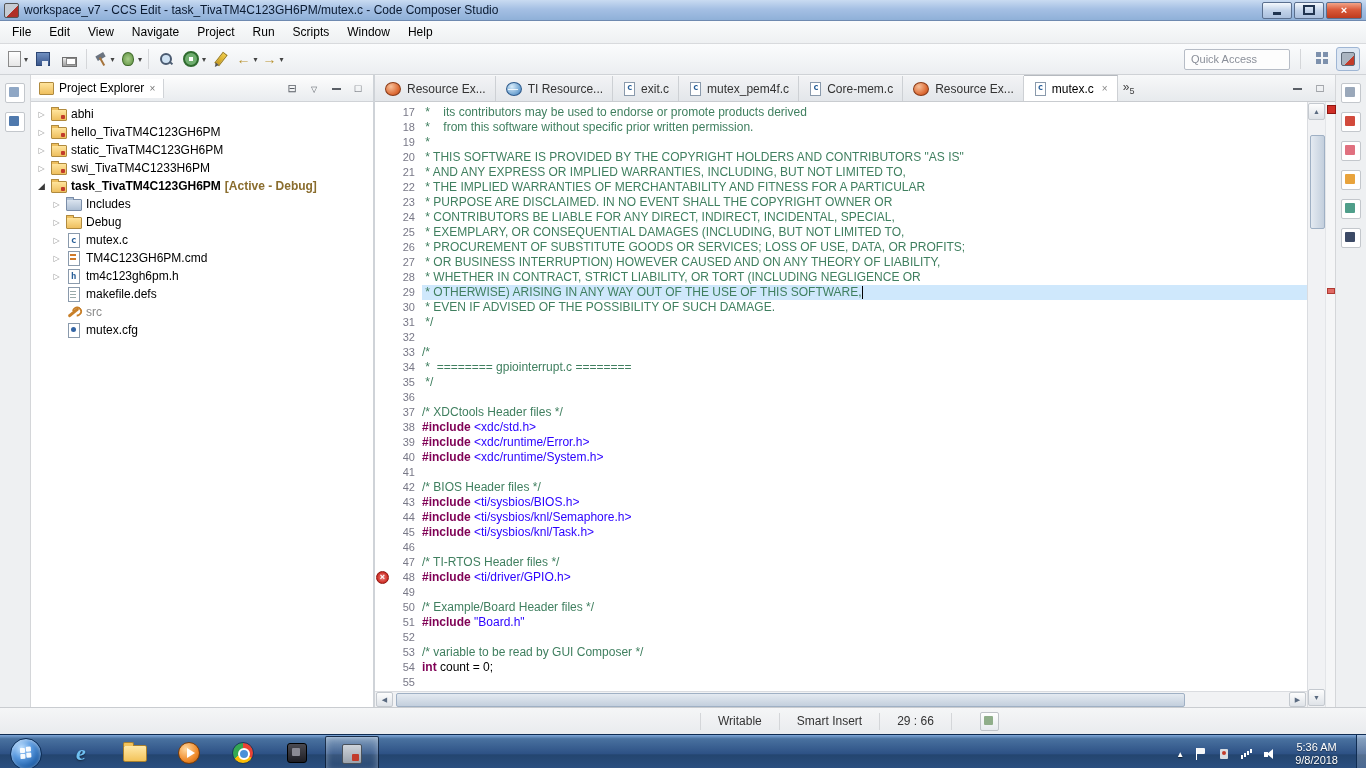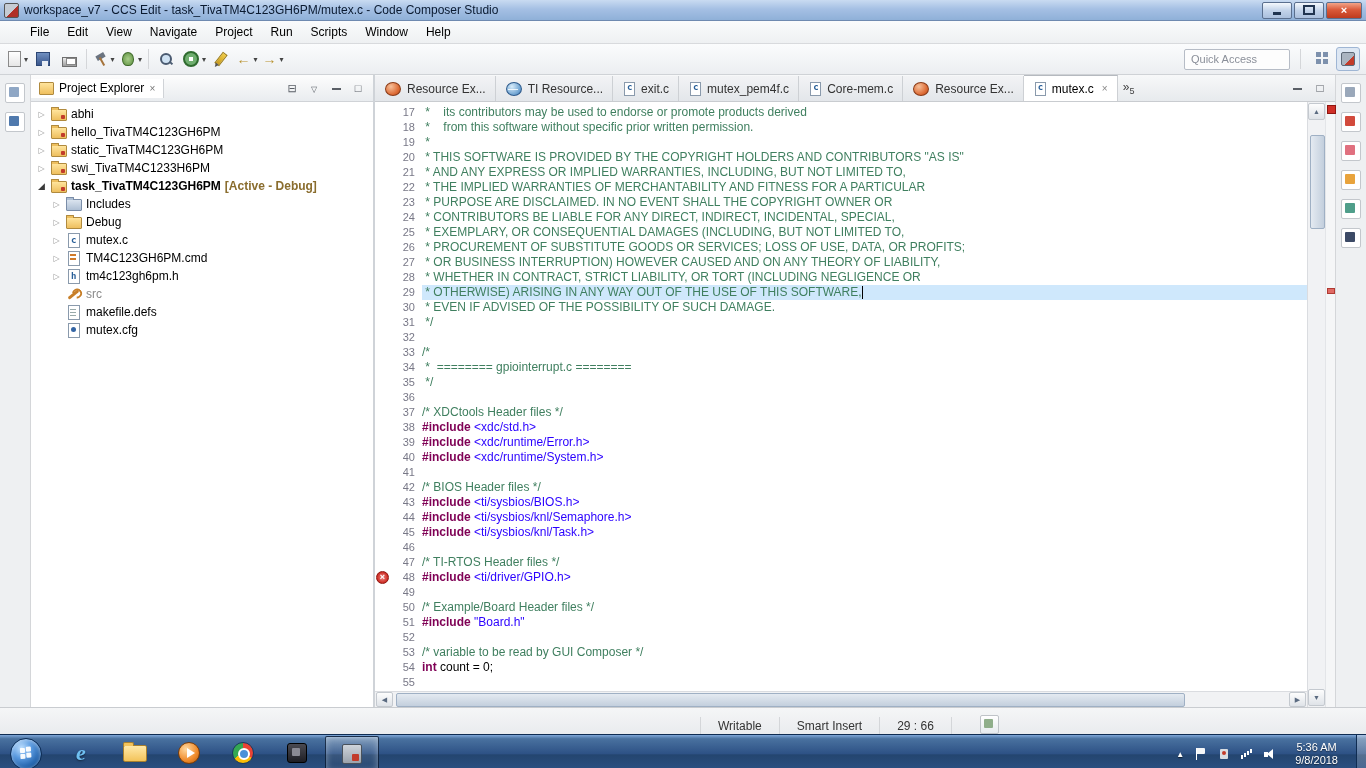--- a/index.html
+++ b/index.html
@@ -16,21 +16,21 @@
   .wbtn{width:28px;height:15px;border:1px solid #5a6f8e;border-radius:2px;
     background:linear-gradient(#f4f8fc,#c2d3ea 50%,#aabfdd);
     display:flex;align-items:center;justify-content:center}
   .wbtn.close{width:34px;background:linear-gradient(#f2a488,#da5a3a 45%,#bf3b1e);color:#fff}
   .glyph-min{width:8px;height:0;border-bottom:3px solid #203450;margin-top:6px}
   .glyph-max{width:8px;height:6px;border:2px solid #203450}
   .glyph-close{font-weight:bold;font-size:11px;line-height:11px}
 
   
   .menubar{height:22px;display:flex;align-items:center;background:linear-gradient(#fafbfc,#eef0f2);
-    border-bottom:1px solid #d8dadd;padding-left:21px}
+    border-bottom:1px solid #d8dadd;padding-left:3px}
   .menu-item{padding:4px 9px}
 
   
   .toolbar{height:30px;display:flex;align-items:center;background:linear-gradient(#fbfcfd,#eceef1);
     border-bottom:1px solid #cfd2d6;padding:0 4px}
   .tb-btn{height:24px;min-width:22px;display:flex;align-items:center;justify-content:center;
     padding:0 2px;border-radius:3px}
   .dd{font-size:8px;color:#444;margin-left:1px}
   .tb-sep{width:1px;height:20px;background:#d4d6d9;margin:0 4px}
   .toolbar-right{margin-left:auto;display:flex;align-items:center;gap:6px;padding-right:2px}
@@ -172,21 +172,21 @@
   .ovr-err{position:absolute;top:186px;left:1px;width:6px;height:4px;background:#e06a64;border:1px solid #b03a32}
   .hscroll{height:15px;display:flex;align-items:center;background:#f1f2f4;border-top:1px solid #dadce0}
   .hs-btn{width:15px;height:13px;margin:0 1px;display:flex;align-items:center;justify-content:center;
     font-size:7px;color:#5a6a80;background:linear-gradient(#fdfdfd,#dfe3e8);border:1px solid #c4c9cf;border-radius:2px}
   .hs-track{flex:1;height:13px;position:relative}
   .hs-thumb{position:absolute;left:2px;top:0;width:88%;height:12px;border-radius:2px;
     background:linear-gradient(#e4eaf1,#c3cfdd);border:1px solid #9fb0c4}
 
   
   .statusbar{height:26px;background:linear-gradient(#f5f6f7,#e9ebee);border-top:1px solid #c9ccd0;
-    display:flex;align-items:flex-end;color:#333}
+    display:flex;align-items:center;color:#333}
   .sb-spacer{width:700px}
   .sb-cell{height:17px;display:flex;align-items:center;padding:0 17px;border-right:1px solid #d4d6d9}
   .sb-cell:first-of-type{border-left:1px solid #d4d6d9}
   .sb-icon{width:17px;height:17px;margin-left:28px;border:1px solid #bfc3c8;border-radius:2px;
     background:linear-gradient(#fff,#e6eaee);position:relative}
   .sb-icon::after{content:"";position:absolute;left:3px;top:3px;width:9px;height:9px;background:#8fae8a;border-radius:1px}
 
   
   .taskbar{height:38px;display:flex;align-items:center;border-top:1px solid #0f2c52;
     background:linear-gradient(180deg,#7ea6d8 0%,#49719f 10%,#2d5185 50%,#24456f 52%,#2c5286 100%)}
@@ -399,33 +399,33 @@
           </span>
           <span class="tlabel">TM4C123GH6PM.cmd</span>
         </div>
         <div class="trow" style="padding-left: 20px;">
           <span class="arrow">▷</span>
           <span class="fic fi-hfile">
             <span class="pageic"></span>
           </span>
           <span class="tlabel">tm4c123gh6pm.h</span>
         </div>
+        <div class="trow" style="padding-left: 20px;">
+          <span class="arrow"></span>
+          <span class="fic fi-file">
+            <span class="pageic"></span>
+          </span>
+          <span class="tlabel">makefile.defs</span>
+        </div>
         <div class="trow gray" style="padding-left: 20px;">
           <span class="arrow"></span>
           <span class="fic fi-wrench">
             <span class="wrenchic"></span>
           </span>
           <span class="tlabel">src</span>
-        </div>
-        <div class="trow" style="padding-left: 20px;">
-          <span class="arrow"></span>
-          <span class="fic fi-file">
-            <span class="pageic"></span>
-          </span>
-          <span class="tlabel">makefile.defs</span>
         </div>
         <div class="trow" style="padding-left: 20px;">
           <span class="arrow"></span>
           <span class="fic fi-cfgfile">
             <span class="pageic"></span>
           </span>
           <span class="tlabel">mutex.cfg</span>
         </div>
       </div>
   </div>

